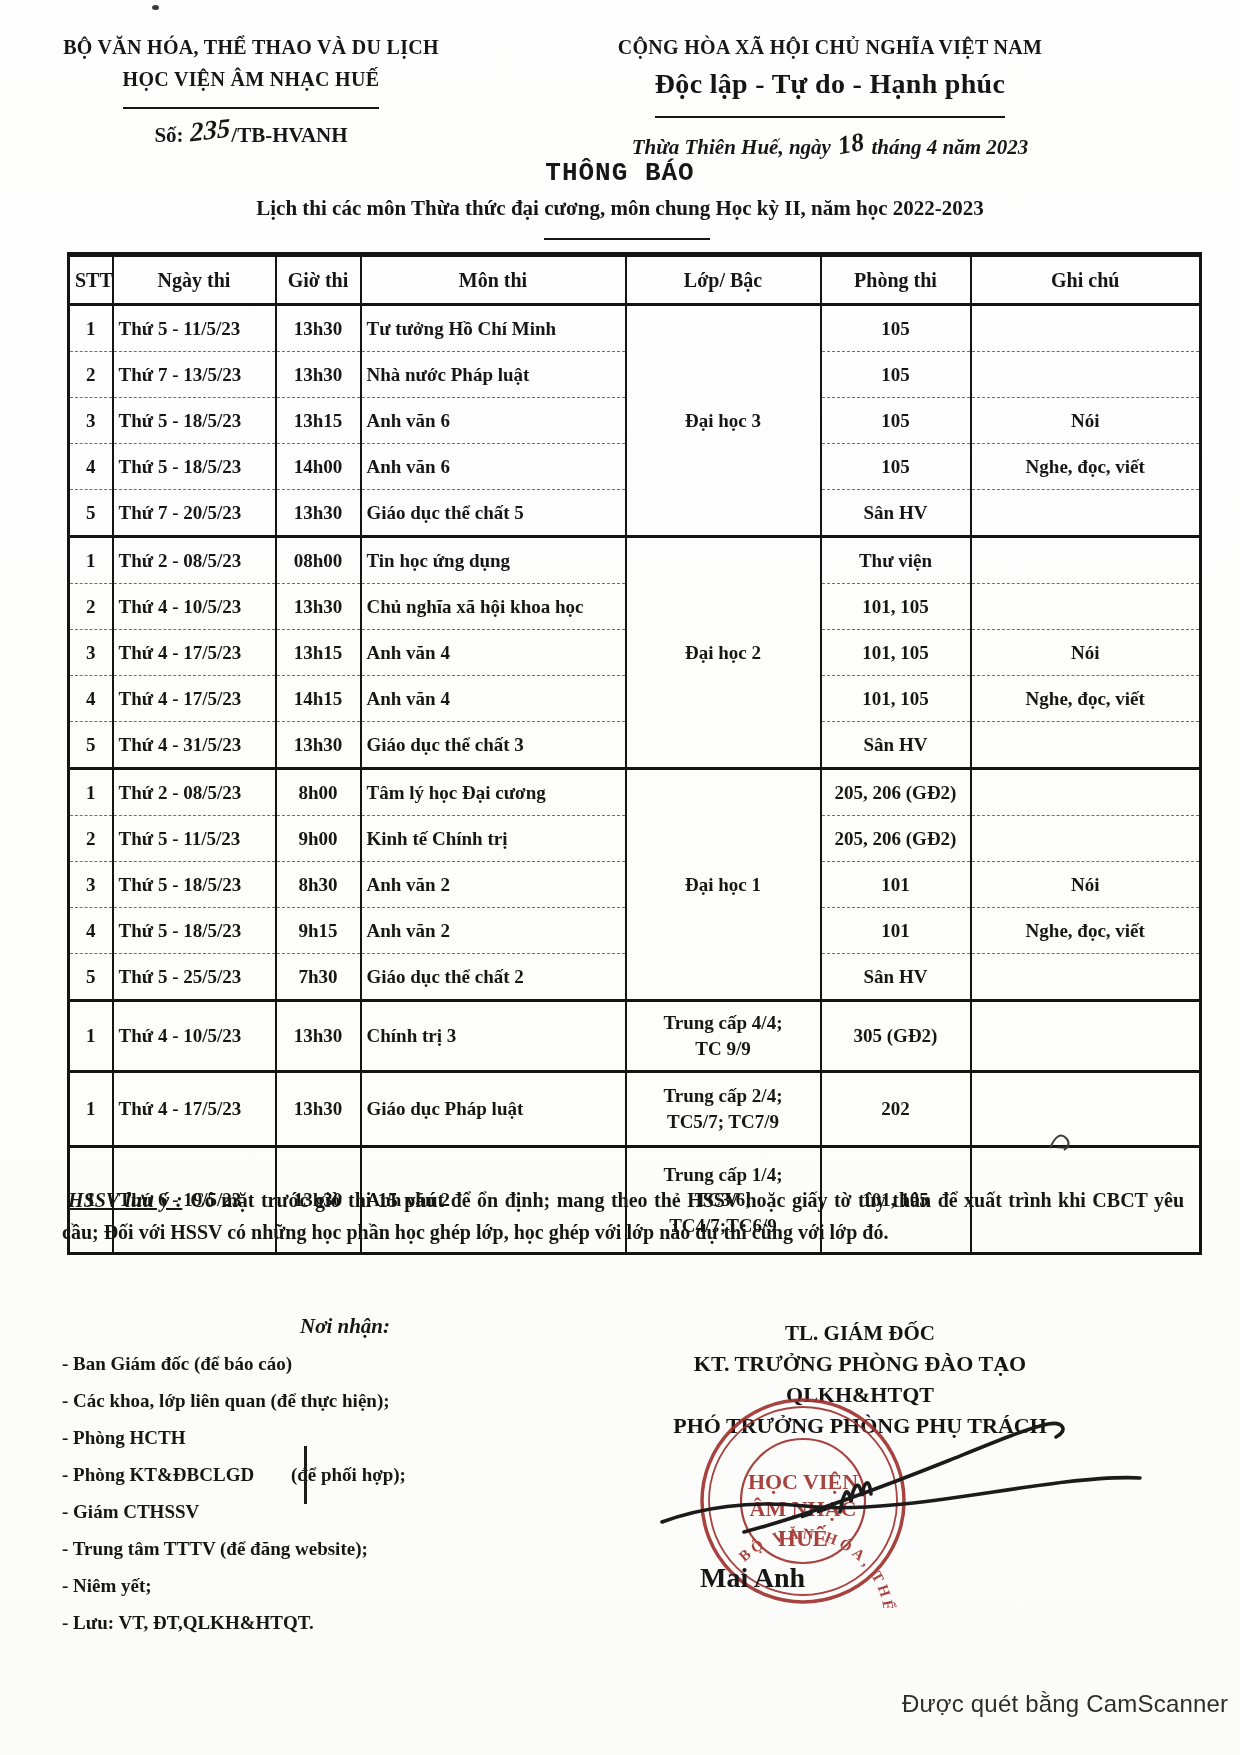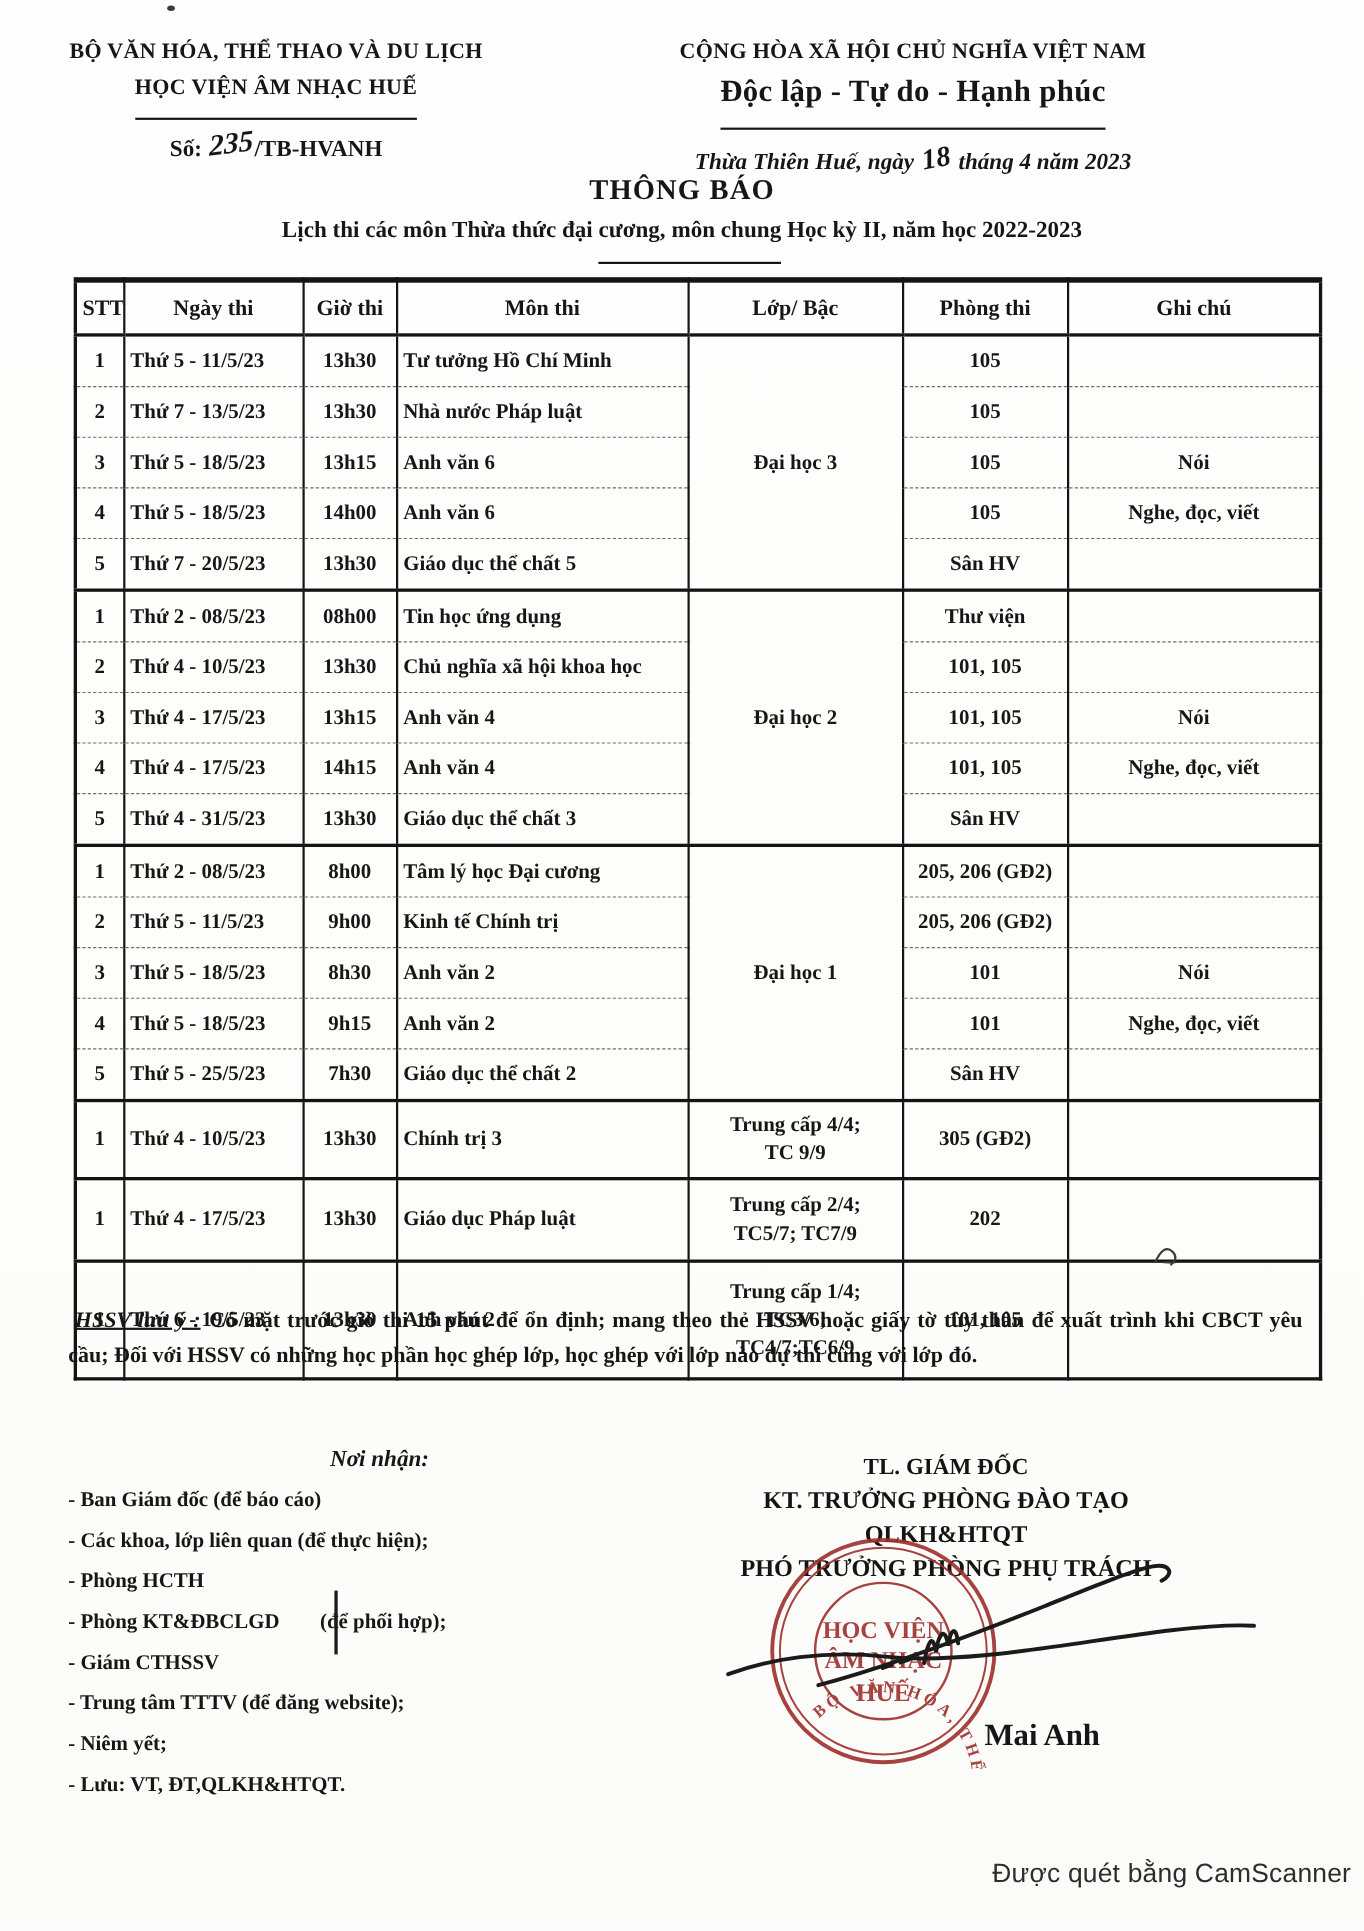--- a/index.html
+++ b/index.html
@@ -16,21 +16,21 @@
             border-bottom:2.5px solid #161616;padding-bottom:16px;letter-spacing:.3px;}
   .lh-line3{font-size:21px;font-weight:bold;margin-top:9px;}
   .lh-right .lh-line2{font-size:28px;}
   .lh-date{font-size:21px;font-weight:bold;font-style:italic;margin-top:13px;}
   .hand{display:inline-block;font-style:italic;font-weight:bold;font-size:27px;
         transform:rotate(-7deg) skewX(-6deg);position:relative;top:-3px;margin:0 1px;}
   .hand-day{display:inline-block;font-style:italic;font-weight:bold;font-size:26px;
         transform:rotate(-10deg);position:relative;top:-2px;margin:0 2px;}
   
   .doc-title{position:absolute;top:158px;left:0;width:100%;text-align:center;
-             font-size:26px;font-weight:bold;letter-spacing:1px;}
+             font-size:26px;font-weight:bold;letter-spacing:1px;font-family:Liberation Mono, monospace;}
   .doc-subtitle{position:absolute;top:196px;left:0;width:100%;text-align:center;
                 font-size:21px;font-weight:bold;}
   .u-part{border-bottom:2.5px solid #161616;padding-bottom:18px;}
   
   table.exam{position:absolute;left:67px;top:252px;width:1132px;border-collapse:collapse;
              table-layout:fixed;border:3px solid #141414;border-top-width:5px;}
   table.exam th,table.exam td{border-left:2px solid #141414;font-weight:bold;
              font-size:19px;padding:2px 5px;overflow:hidden;}
   table.exam th:first-child,table.exam td.no-bl{border-left:none;}
   table.exam thead th{height:42px;border-bottom:3px solid #141414;font-size:20px;text-align:center;}
@@ -52,21 +52,21 @@
   .rcp-item{position:relative;white-space:nowrap;}
   .pipe{position:absolute;left:242px;top:-10px;width:2.5px;height:58px;background:#1c1c1c;}
   .phoi-hop{margin-left:32px;}
   
   .sig-block{position:absolute;left:610px;top:1318px;width:500px;text-align:center;
              font-weight:bold;color:#141414;}
   .sig-l1{font-size:21px;line-height:30px;}
   .sig-l2{font-size:22px;line-height:32px;}
   .sig-l3{font-size:22px;line-height:30px;}
   .sig-l4{font-size:22px;line-height:32px;}
-  .sig-name{position:absolute;left:700px;top:1562px;width:300px;text-align:right;
+  .sig-name{position:absolute;left:700px;top:1562px;width:300px;text-align:left;
             font-size:28px;font-weight:bold;}
   .stamp{position:absolute;left:696px;top:1394px;width:214px;height:214px;opacity:.9;}
   .signature-svg{position:absolute;left:620px;top:1388px;width:560px;height:230px;pointer-events:none;}
   
   .watermark{position:absolute;left:902px;top:1690px;font-family:"Liberation Sans", sans-serif;
              font-size:24px;color:#2d2d2d;letter-spacing:.2px;}
   .artifact{position:absolute;background:#3a3a3a;border-radius:50%;}
 </style>
 </head>
 <body>

